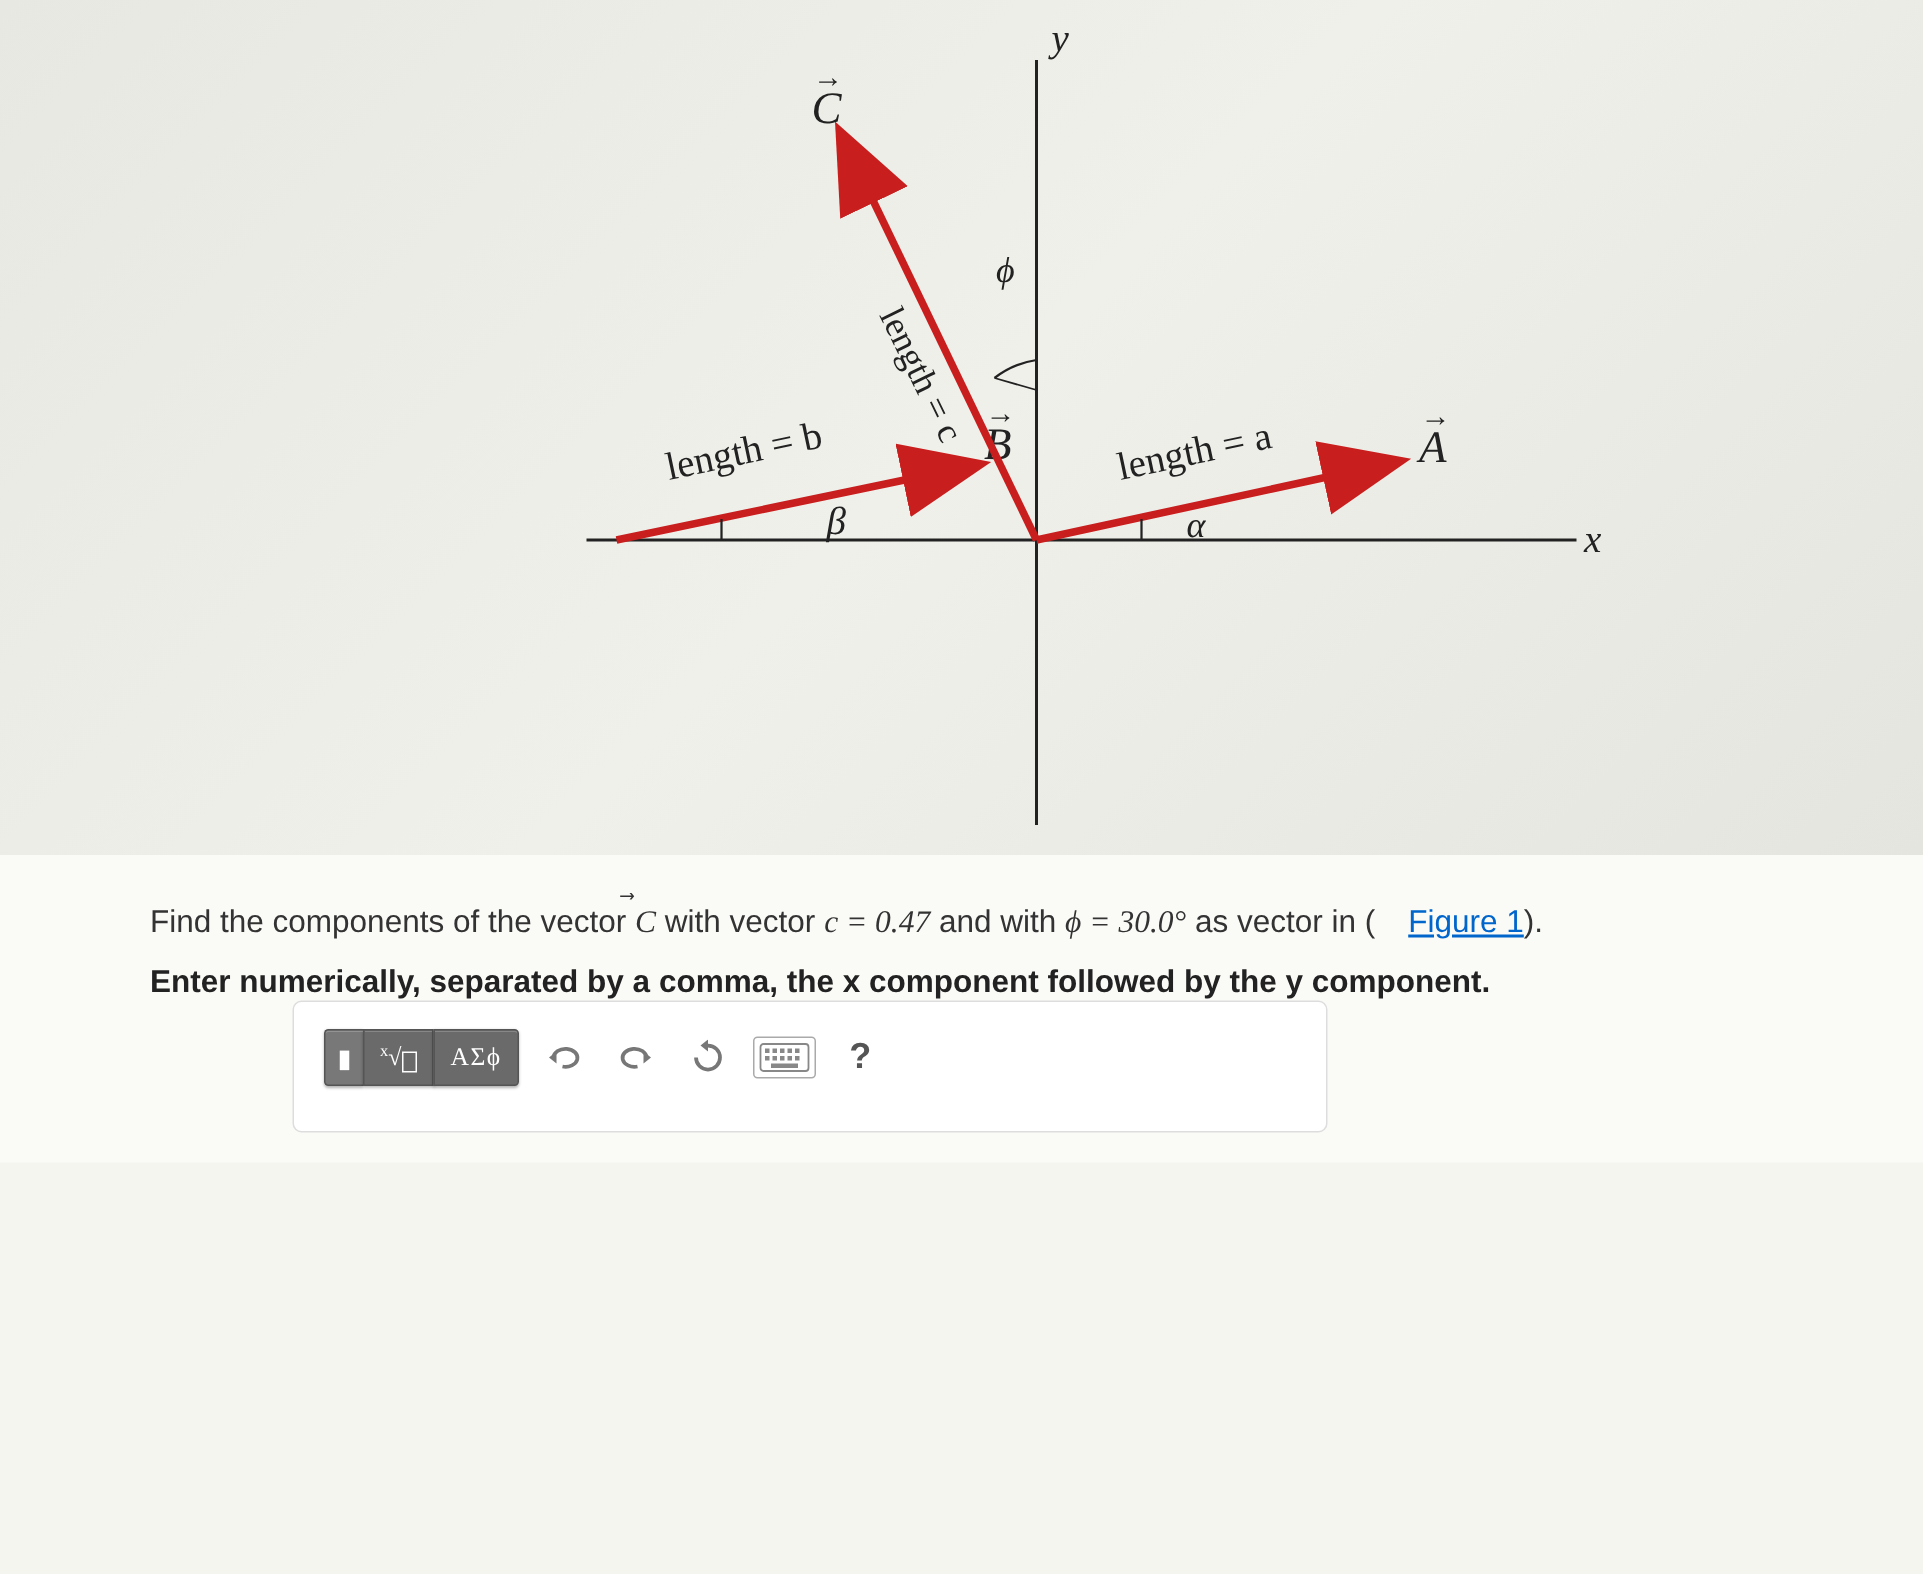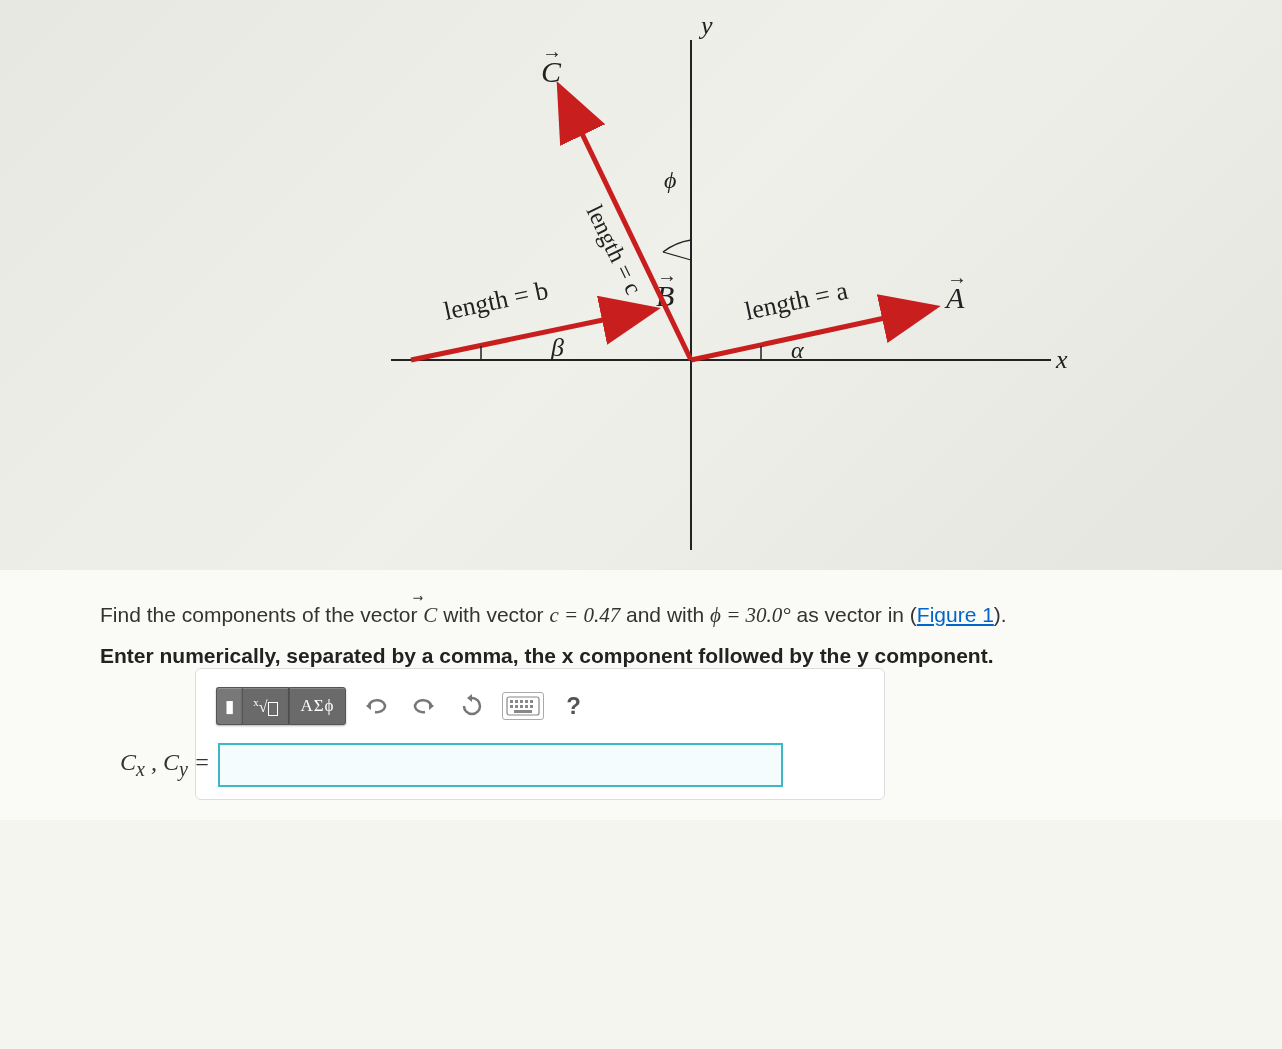--- a/index.html
+++ b/index.html
@@ -29,21 +29,21 @@
       background: #fafaf7;
       padding: 30px 50px 20px 100px;
     }
     .question-text {
       font-size: 21px;
       color: #333;
       margin-bottom: 14px;
       line-height: 1.4;
     }
     .question-text .math { font-family: Georgia, 'Times New Roman', serif; font-style: italic; }
-    .figlink { color: #0066cc; text-decoration: underline; cursor: pointer; }
+    .figlink { color: #0066cc; text-decoration: underline; cursor: pointer; margin-left: 22px; }
     .bold-line { font-size: 21px; font-weight: bold; color: #222; }
     .hints-toggle {
       color: #0066cc;
       font-size: 20px;
       font-weight: bold;
       cursor: pointer;
       display: flex;
       align-items: center;
       gap: 8px;
       margin-bottom: 28px;
@@ -232,20 +232,14 @@
               <rect x="24" y="9" width="3" height="3"></rect>
             <rect x="8" y="14" width="18" height="3"></rect>
           </g>
         </svg>
       </div>
       <div class="tb-icn help" title="Help">
         <span>?</span>
       </div>
     </div>
 
-    <div class="answer-row">
-      <span class="answer-label">
-        <span>C</span><sub>x</sub><span> , </span><span>C</span><sub>y</sub><span> =</span>
-      </span>
-      <input class="answer-input" type="text" value="" style="">
-    </div>
   </div>
 </div>
 
 </body></html>

